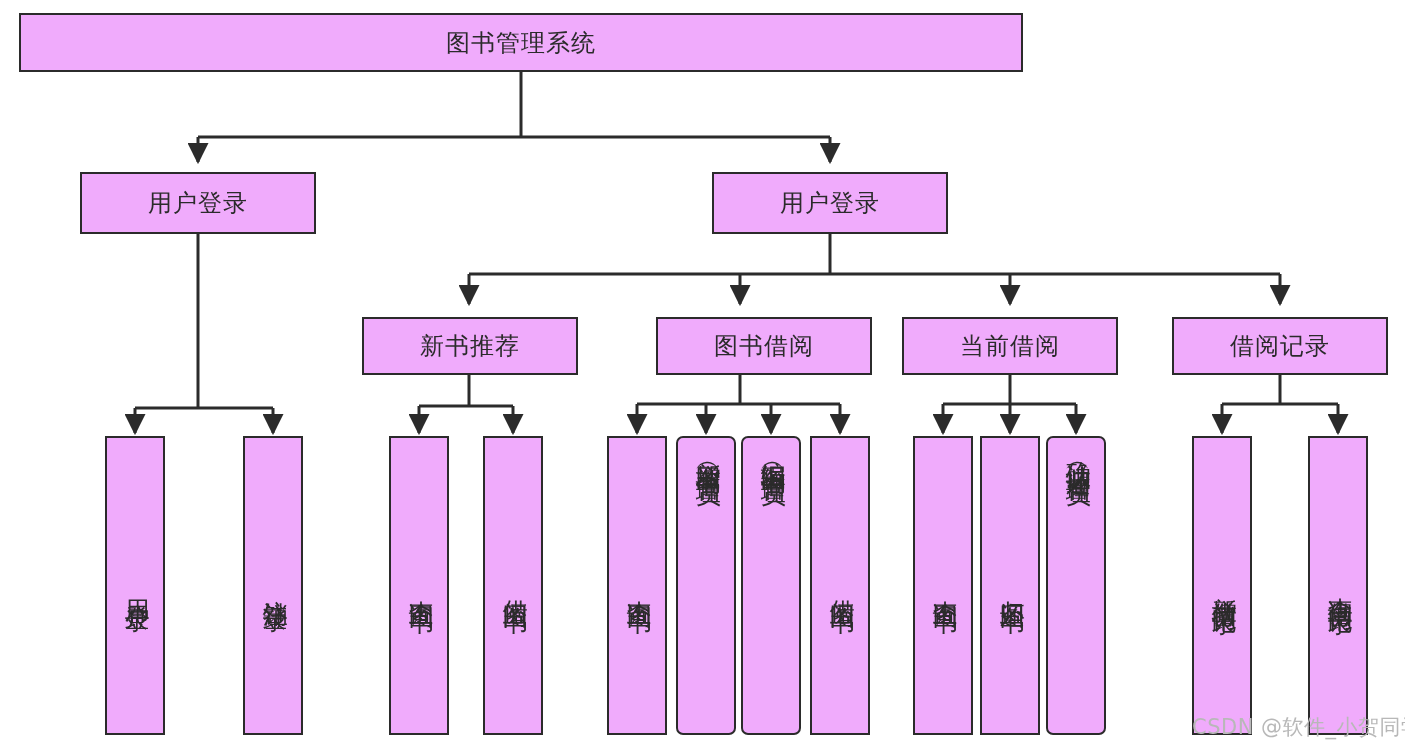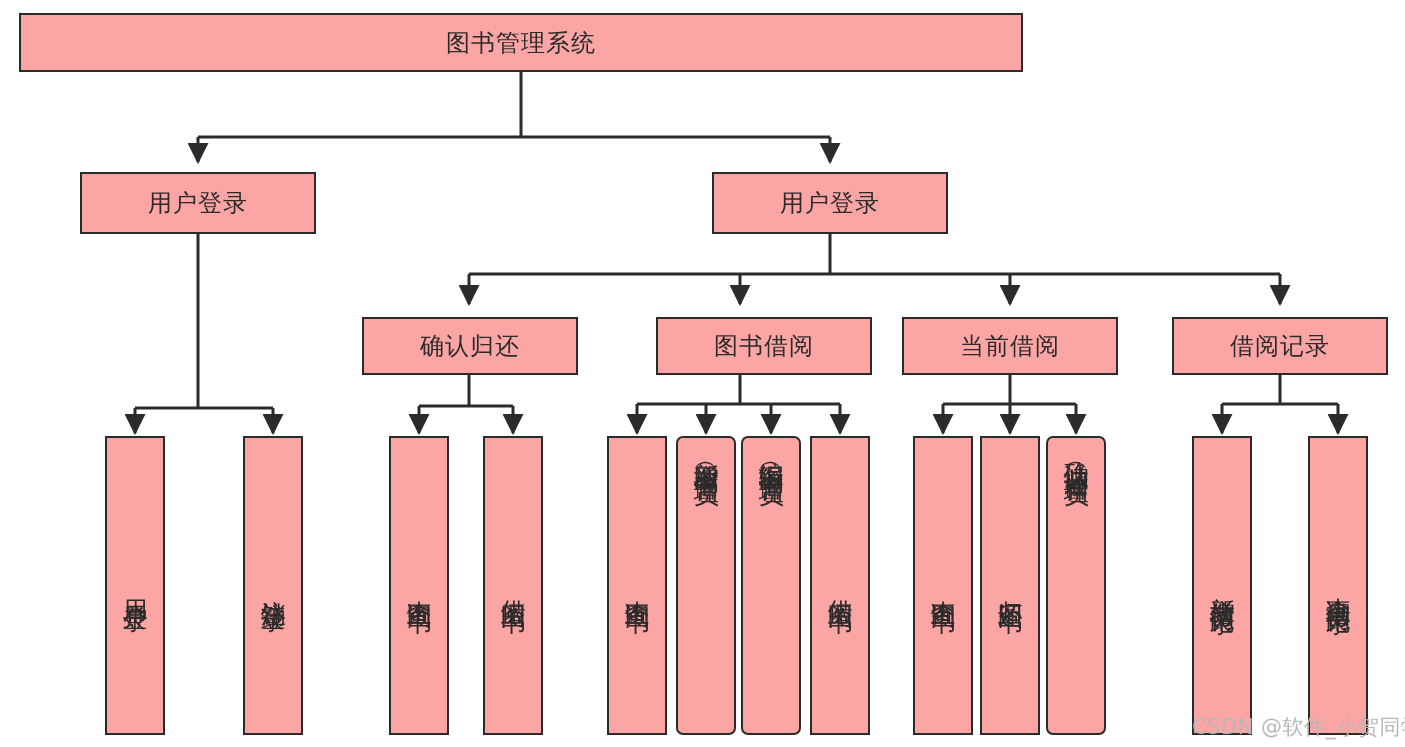--- a/index.html
+++ b/index.html
@@ -22,26 +22,27 @@
     position: absolute;
     left: 0;
     top: 0;
     width: 1405px;
     height: 747px;
     pointer-events: none;
   }
   .node {
     position: absolute;
     box-sizing: border-box;
-    background: #fca5a5;
+    background: #f0abfc;
     border: 2px solid #2b2b2b;
     display: flex;
     align-items: center;
     justify-content: center;
     color: #2b2b2b;
+    font-family: Liberation Mono, monospace;
   }
   .node.h {
     
     font-size: 24px;
     letter-spacing: 1px;
   }
   .node.v {
     
     font-size: 25px;
     align-items: center;
@@ -130,21 +131,21 @@
 
   <div class="node h" style="left:80px; top:172px; width:236px; height:62px;">
     <span>用户登录</span>
   </div>
 
   <div class="node h" style="left:712px; top:172px; width:236px; height:62px;">
     <span>用户登录</span>
   </div>
 
   <div class="node h" style="left:362px; top:317px; width:216px; height:58px;">
-    <span>确认归还</span>
+    <span>新书推荐</span>
   </div>
 
   <div class="node h" style="left:632px; top:317px; width:216px; height:58px;margin-left:24px;">
     <span>图书借阅</span>
   </div>
 
   <div class="node h" style="left:902px; top:317px; width:216px; height:58px;">
     <span>当前借阅</span>
   </div>
 

